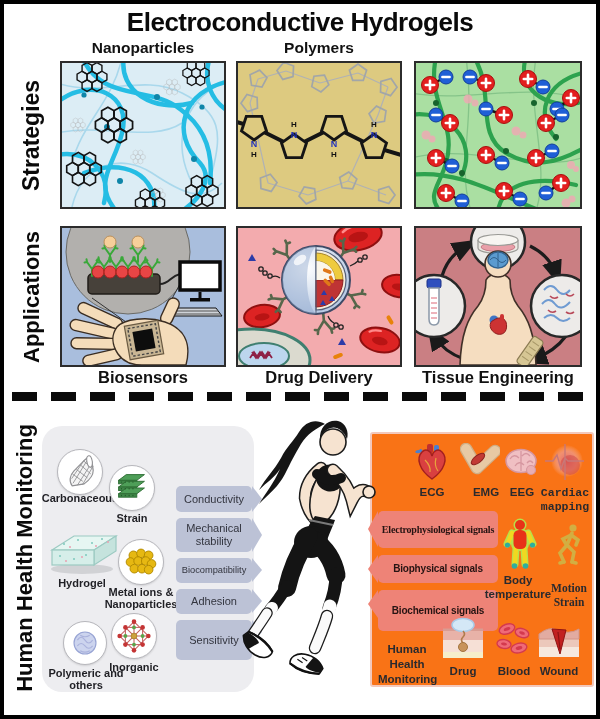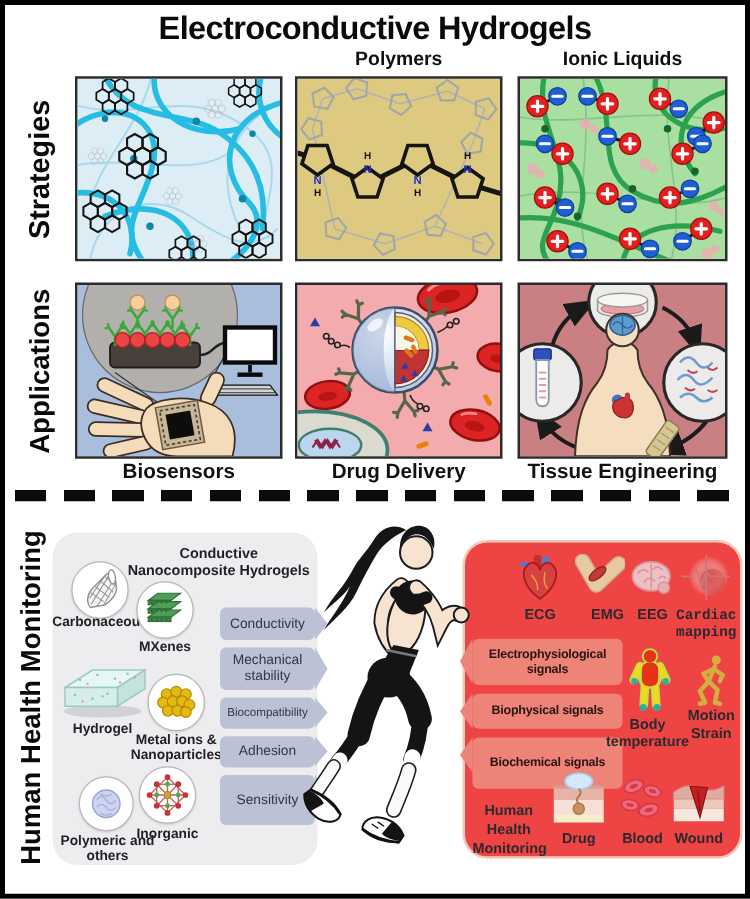--- a/index.html
+++ b/index.html
@@ -9,21 +9,21 @@
   .title{left:0;right:0;top:3px;text-align:center;font-size:26px;font-weight:bold;color:#0a0a0a;letter-spacing:-.5px;}
   .chead,.cfoot{text-align:center;font-weight:bold;color:#111;}
   .chead{top:35px;font-size:15.5px;}
   .cfoot{top:364px;font-size:16.5px;}
   .vlabel{display:flex;align-items:center;justify-content:center;}
   .vlabel span{transform:rotate(-90deg);white-space:nowrap;font-weight:bold;color:#0a0a0a;}
   .art{border:2px solid #2c2c2c;box-sizing:border-box;overflow:hidden;background:#fff;}
   .art svg{display:block;width:100%;height:100%;}
   .divider{background:repeating-linear-gradient(90deg,#0a0a0a 0 25px,transparent 25px 39px);}
   .gpanel{background:#ededf0;border-radius:20px;}
-  .ppanel{background:#ef4444;border:2px solid #f3c8bb;border-radius:20px;box-sizing:border-box;}
+  .ppanel{background:#f97316;border:2px solid #f3c8bb;border-radius:3px;box-sizing:border-box;}
   .circ{border-radius:50%;background:#fff;border:1.5px solid #b7b7bc;box-sizing:border-box;box-shadow:0 1px 2px rgba(0,0,0,.12);}
   .circ svg{display:block;width:100%;height:100%;}
   .clabel{font-weight:bold;font-size:11px;line-height:1.12;color:#1f1f24;text-align:center;}
   .gtitle{font-weight:bold;font-size:11.5px;line-height:1.25;color:#1f1f24;text-align:center;}
   .chev{display:flex;align-items:center;justify-content:center;text-align:center;font-weight:normal;color:#33353f;
         background:#bcc2d6;border-radius:5px;line-height:1.15;}
   .chev:after{content:"";position:absolute;right:-11px;top:0;border-top:solid transparent;border-bottom:solid transparent;
         border-left:11px solid #bcc2d6;border-top-width:0;border-bottom-width:0;}
   .chev i{position:absolute;right:-10px;top:0;width:0;height:0;border-top:13px solid transparent;border-bottom:13px solid transparent;border-left:10px solid #bcc2d6;}
   .rchev{display:flex;align-items:center;justify-content:center;text-align:center;font-weight:bold;color:#271413;
@@ -71,22 +71,22 @@
       <radialGradient id="cmg" cx="50%" cy="50%" r="50%">
           <stop offset="0" stop-color="#e06060" stop-opacity=".95"></stop>
           <stop offset="60%" stop-color="#eda0a0" stop-opacity=".65"></stop>
           <stop offset="100%" stop-color="#f5c8c4" stop-opacity="0"></stop>
         </radialGradient>
     </defs>
   </svg>
 
   <div class="abs title">Electroconductive Hydrogels</div>
 
+  <div class="abs chead" style="left:56px;width:166px;">Nanoparticles</div>
   <div class="abs chead" style="left:232px;width:166px;">Polymers</div>
-  <div class="abs chead" style="left:410px;width:168px;">Ionic Liquids</div>
 
   <div class="abs vlabel" style="left:4px;top:57px;width:48px;height:148px;">
       <span style="font-size:23px;">Strategies</span>
     </div>
   <div class="abs vlabel" style="left:4px;top:222px;width:48px;height:141px;">
       <span style="font-size:22px;">Applications</span>
     </div>
   <div class="abs vlabel" style="left:0px;top:396px;width:42px;height:316px;">
       <span style="font-size:22px;">Human Health Monitoring</span>
     </div>
@@ -464,21 +464,20 @@
    </svg>
   </div>
 
   <div class="abs cfoot" style="left:56px;width:166px;">Biosensors</div>
   <div class="abs cfoot" style="left:232px;width:166px;">Drug Delivery</div>
   <div class="abs cfoot" style="left:410px;width:168px;">Tissue Engineering</div>
 
   <div class="abs divider" style="left:8px;right:8px;top:388px;height:9px;"></div>
 
   <div class="abs gpanel" style="left:38px;top:422px;width:212px;height:266px;">
-    <div class="abs gtitle" style="left:58px;top:10px;width:150px;">Conductive Nanocomposite Hydrogels</div>
 
     <div class="abs circ" style="left:15px;top:23px;width:46px;height:46px;">
       <svg viewBox="0 0 46 46">
           <g transform="translate(23,23) rotate(-28)" stroke="#8f8f92" fill="none">
         <path d="M-14,9 C-15,3 -11,-2 -5,-4 L11,-9 C15,-10 17,-7 16,-3 L13,5 C11,9 5,12 -2,13 Z" stroke-width="1.2" fill="#f4f4f4"></path>
         <path d="M-12,7 L12,-7 M-11,2 L10,-9 M-9,11 L14,-2 M-4,13 L15,1 M-8,-2 L-2,10 M-2,-4 L4,9 M4,-6 L9,7 M9,-8 L13,3" stroke-width=".8"></path>
         <ellipse cx="14" cy="-5" rx="2.8" ry="6" transform="rotate(18 14 -5)" stroke-width="1.1" fill="#fff"></ellipse>
       </g>
         </svg>
     </div>
@@ -509,21 +508,21 @@
               <circle cx="20" cy="23.8" r=".7"></circle>
               <circle cx="24" cy="23.8" r=".7"></circle>
               <circle cx="12" cy="30.8" r=".7"></circle>
               <circle cx="16" cy="30.8" r=".7"></circle>
               <circle cx="20" cy="30.8" r=".7"></circle>
               <circle cx="24" cy="30.8" r=".7"></circle>
             </g>
       </g>
         </svg>
     </div>
-    <div class="abs clabel" style="left:55px;top:86px;width:70px;">MXenes</div>
+    <div class="abs clabel" style="left:55px;top:86px;width:70px;">Strain</div>
 
     <svg class="abs" style="left:2px;top:104px;width:78px;height:46px;" viewBox="0 0 78 46">
       <ellipse cx="38" cy="39" rx="31" ry="5" fill="#b9bcc0" opacity=".55"></ellipse>
       <polygon points="8,20 30,6 72,6 50,20" fill="#e6f6f2" stroke="#9ccac2" stroke-width="1.2"></polygon>
       <polygon points="50,20 72,6 72,21 50,35" fill="#c5e3dd" stroke="#9ccac2" stroke-width="1.2"></polygon>
       <rect x="8" y="20" width="42" height="15" fill="#d6eee9" stroke="#9ccac2" stroke-width="1.2"></rect>
       <g fill="#7ec8bc">
           <circle cx="20" cy="14" r="1"></circle>
           <circle cx="34" cy="10" r="1"></circle>
           <circle cx="48" cy="13" r="1"></circle>
@@ -650,21 +649,21 @@
     </svg>
     <div class="abs ilabel" style="left:128px;top:52px;width:44px;">EEG</div>
 
     <svg class="abs" style="left:172px;top:8px;width:42px;height:42px;" viewBox="0 0 42 42">
       <circle cx="23" cy="19" r="16" fill="url(#cmg)"></circle>
       <circle cx="26" cy="23" r="10" fill="#cf4848" opacity=".55"></circle>
       <path d="M1,19 H9 L13,13 L17,27 L21,16 L24,19 H40 M21,2 V38" fill="none" stroke="#c87878" stroke-width="1.4"></path>
     </svg>
     <div class="abs ilabel" style="left:165px;top:52px;width:56px;font-family:Liberation Mono, monospace;">Cardiac mapping</div>
 
-    <div class="abs rchev" style="left:6px;top:77px;width:120px;height:37px;font-size:10px;">
+    <div class="abs rchev" style="left:6px;top:77px;width:120px;height:37px;font-size:10px;font-family:Liberation Serif, serif;">
         <i style="border-top-width:18.5px;border-bottom-width:18.5px;"></i>
         <span>Electrophysiological signals</span>
       </div>
     <div class="abs rchev" style="left:6px;top:121px;width:120px;height:28px;font-size:10px;white-space:nowrap;">
         <i></i>
         <span>Biophysical signals</span>
       </div>
     <div class="abs rchev" style="left:6px;top:156px;width:120px;height:41px;font-size:10px;white-space:nowrap;">
         <i></i>
         <span>Biochemical signals</span>
@@ -694,21 +693,21 @@
       <g stroke="#d2ae42" stroke-width="3.6" stroke-linecap="round" fill="none">
         <circle cx="23" cy="6" r="3.6" fill="#d2ae42" stroke="none"></circle>
         <path d="M22,11 L17,23"></path>
         <path d="M21,13 L13,17 L16,22"></path>
           <path d="M21,13 L28,18 L26,23"></path>
         <path d="M17,23 L24,30 L22,40"></path>
           <path d="M17,23 L10,31 L14,40"></path>
         <path d="M22,40 l4,1 M14,40 l-4,1"></path>
       </g>
     </svg>
-    <div class="abs ilabel" style="left:172px;top:133px;width:50px;">Motion Strain</div>
+    <div class="abs ilabel" style="left:172px;top:148px;width:50px;font-family:Liberation Serif, serif;">Motion Strain</div>
 
     <div class="abs footerlabel" style="left:6px;top:208px;width:58px;">Human Health Monitoring</div>
 
     <svg class="abs" style="left:69px;top:182px;width:44px;height:46px;" viewBox="0 0 44 46">
       <rect x="2" y="14" width="40" height="10" fill="#e8b2a8"></rect>
       <rect x="2" y="24" width="40" height="12" fill="#f6e0d6"></rect>
       <rect x="2" y="36" width="40" height="6" fill="#f6eecb"></rect>
       <rect x="2" y="12.5" width="40" height="2.5" fill="#d99c92"></rect>
       <ellipse cx="22" cy="9" rx="11" ry="6.5" fill="#d4e8f6" stroke="#aacbe8" stroke-width="1.5"></ellipse>
       <path d="M22,15 q3,3 0,6 q-3,3 0,6" fill="none" stroke="#b07c4c" stroke-width="1.6"></path>

